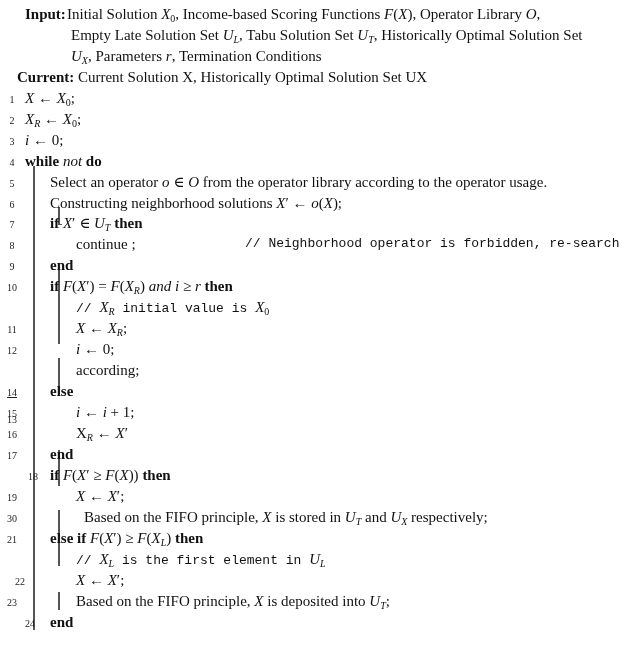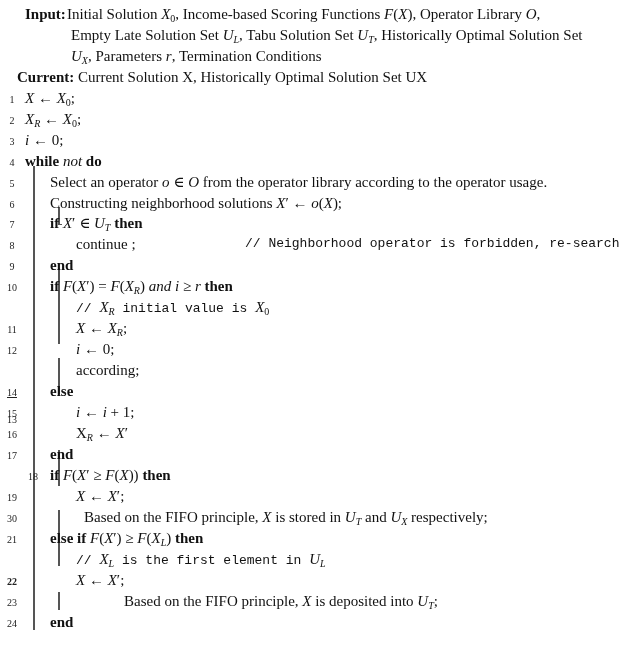--- a/index.html
+++ b/index.html
@@ -154,31 +154,31 @@
   <div class="line" style="top:528px;">
     <span class="num" style="left:2px;">21</span>
     <span class="txt" style="left:50px;"><b>else if</b> <i class="m">F</i>(<i class="m">X</i>′) ≥ <i class="m">F</i>(<i class="m">X</i><sub><i class="m">L</i></sub>) <b>then</b></span>
   </div>
 
   <div class="line" style="top:549px;">
     <span class="txt" style="left:76px;"><span class="mono">// </span><i class="m">X</i><sub><i class="m">L</i></sub><span class="mono"> is the first element in </span><i class="m">U</i><sub><i class="m">L</i></sub></span>
   </div>
 
   <div class="line" style="top:570px;">
-    <span class="num" style="left:2px;font-weight:bold;">22</span>
+    <span class="num" style="left:10px;">22</span>
     <span class="txt" style="left:76px;"><i class="m">X</i> ← <i class="m">X</i>′;</span>
   </div>
 
   <div class="line" style="top:591px;">
     <span class="num" style="left:2px;">23</span>
-    <span class="txt" style="left:76px;margin-left:48px;">Based on the FIFO principle, <i class="m">X</i> is deposited into <i class="m">U</i><sub><i class="m">T</i></sub>;</span>
+    <span class="txt" style="left:76px;">Based on the FIFO principle, <i class="m">X</i> is deposited into <i class="m">U</i><sub><i class="m">T</i></sub>;</span>
   </div>
 
   <div class="line" style="top:612px;">
-    <span class="num" style="left:2px;">24</span>
+    <span class="num" style="left:20px;">24</span>
     <span class="txt" style="left:50px;"><b>end</b></span>
   </div>
 </div>
 
 <style>
   
 </style>
 <div style="position:absolute; left:0; top:0;">
 </div>
 

